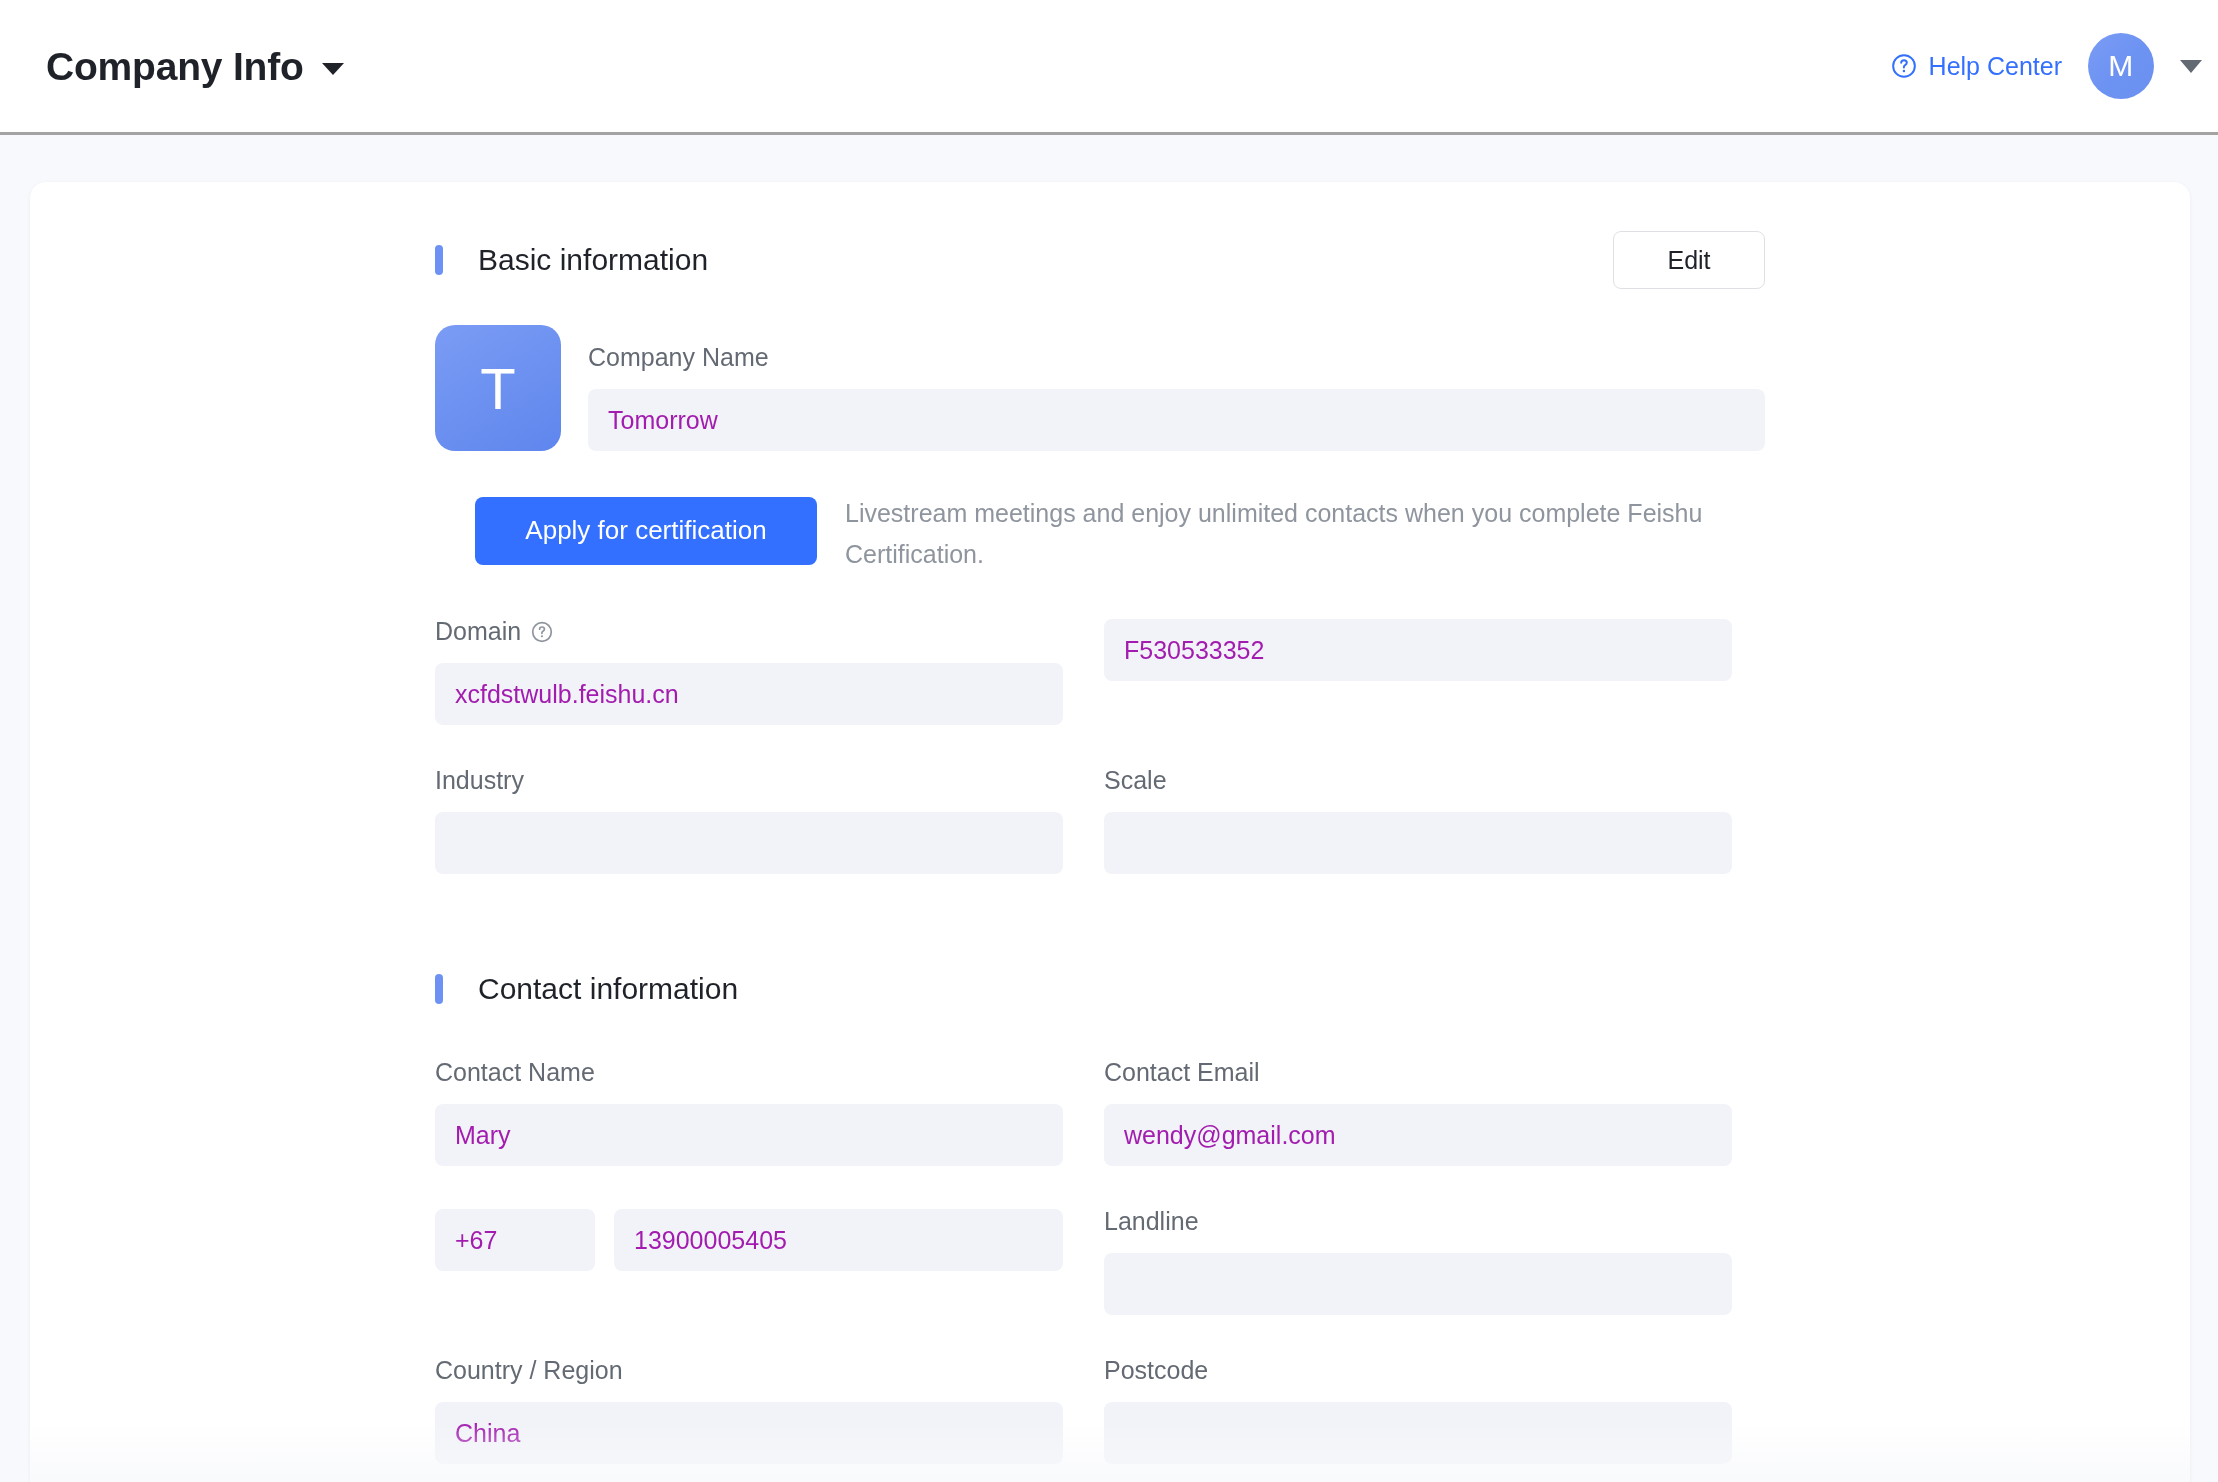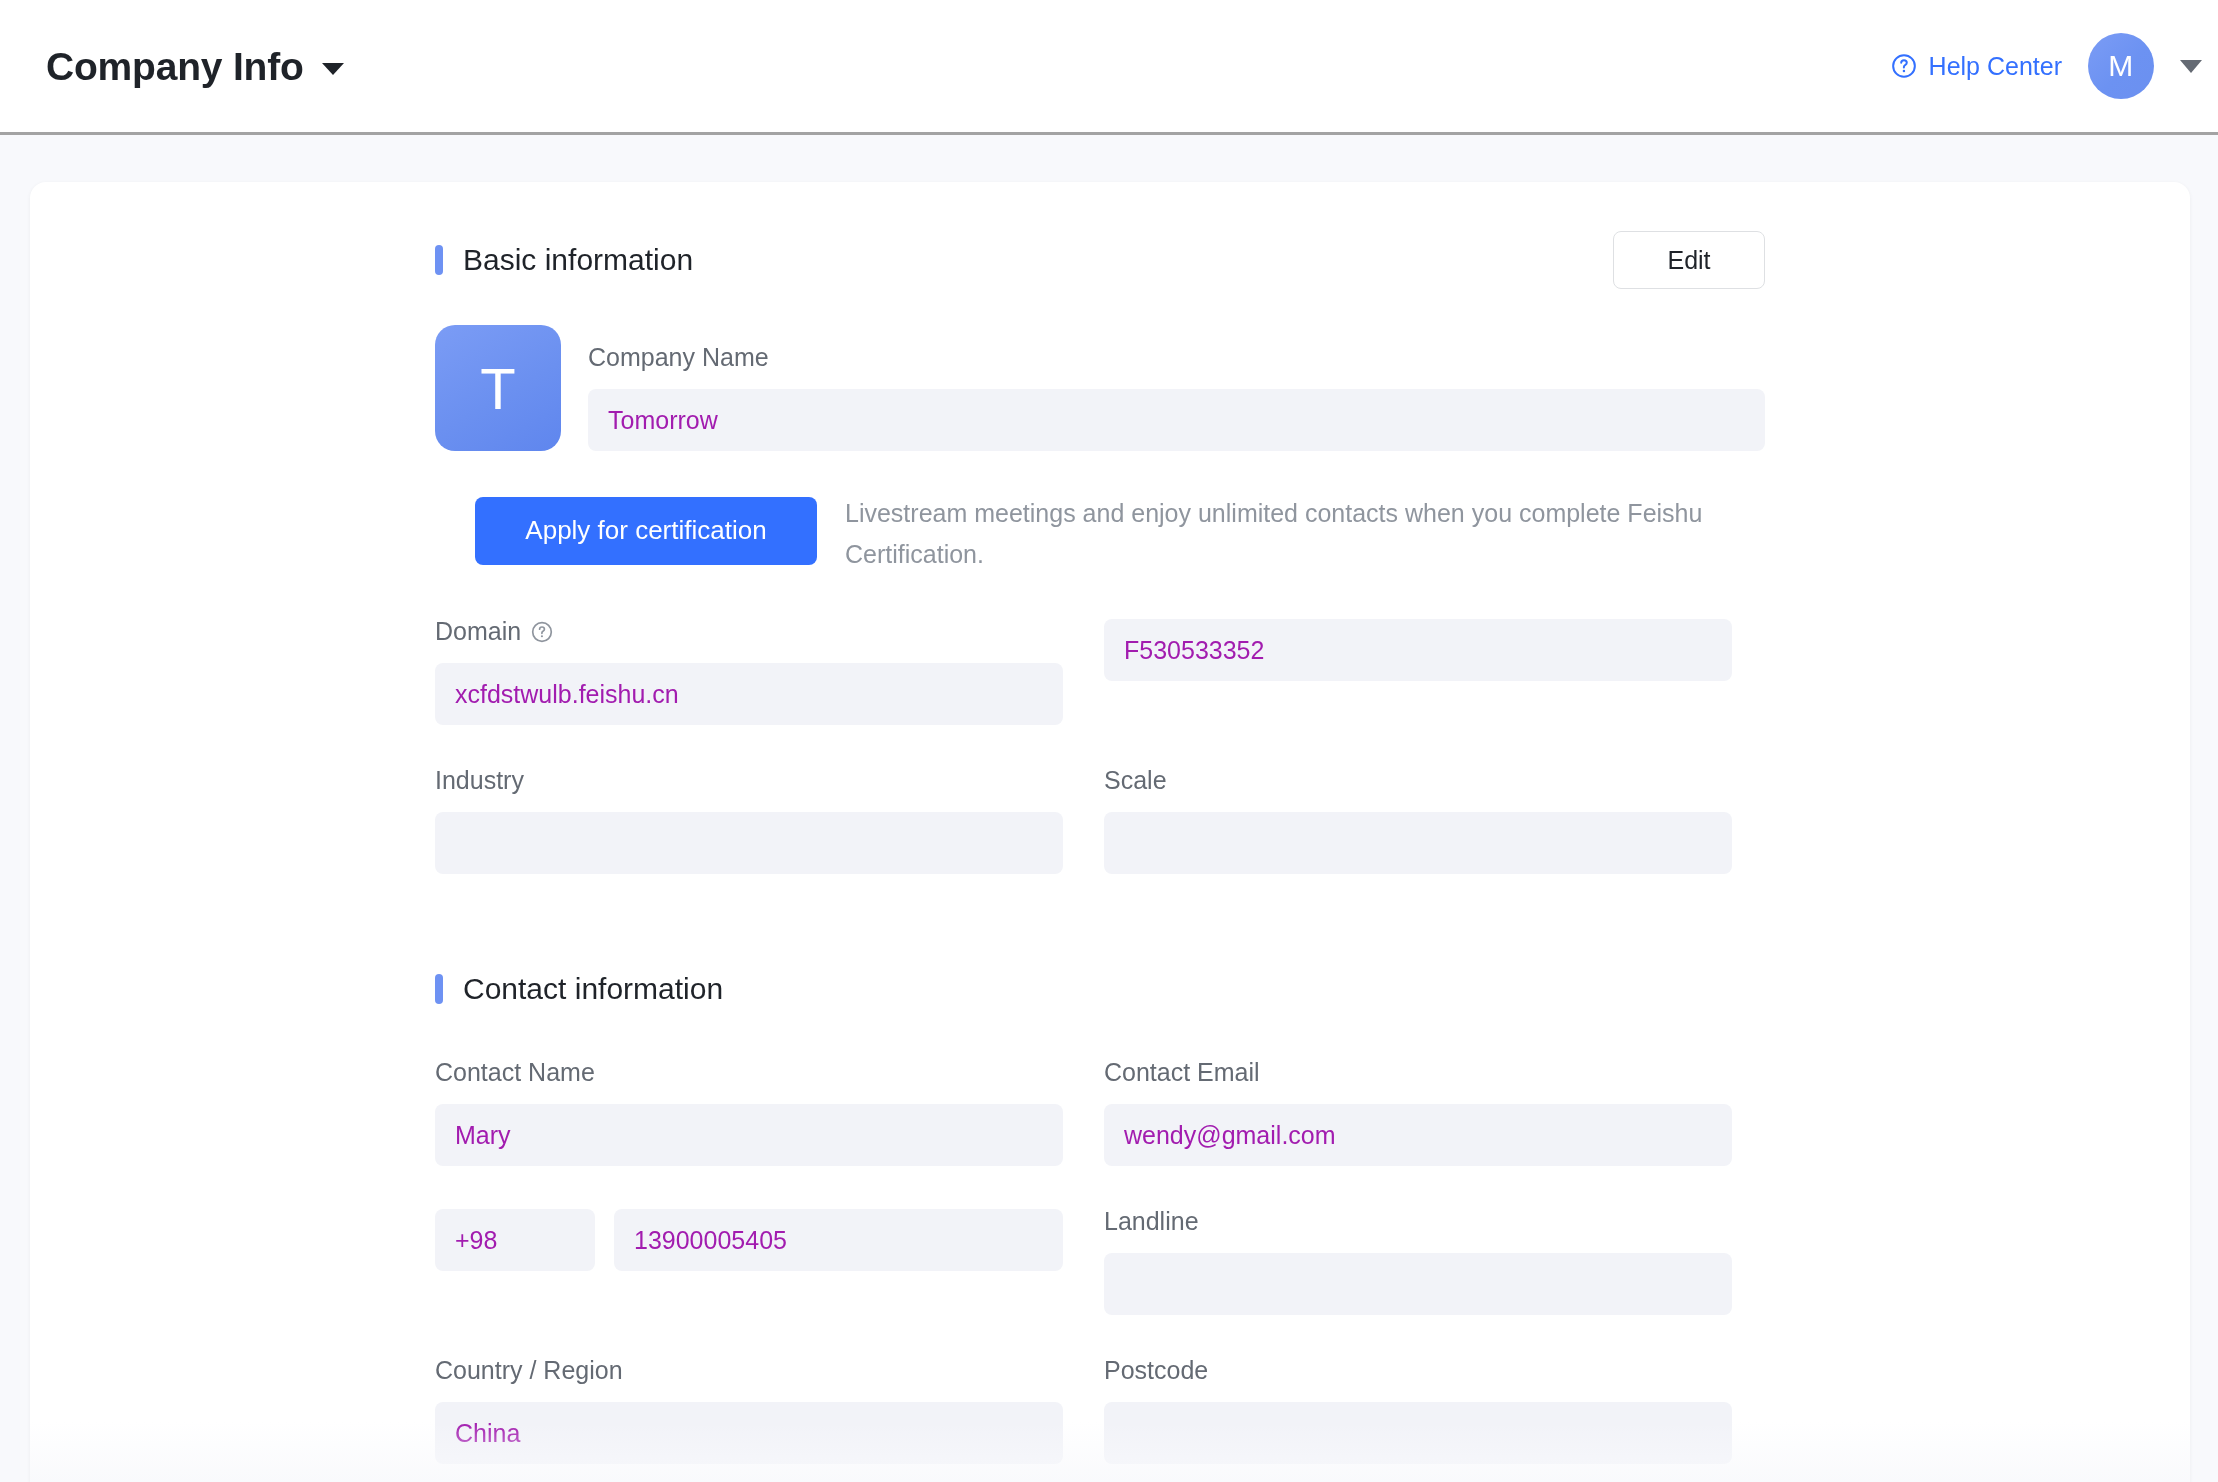--- a/index.html
+++ b/index.html
@@ -111,21 +111,21 @@
   .section-head {
     display: flex;
     align-items: center;
     justify-content: space-between;
     height: 52px;
   }
 
   .section-title-wrap {
     display: flex;
     align-items: flex-end;
-    gap: 20px;
+    gap: 35px;
   }
 
   .accent-bar {
     width: 8px;
     height: 30px;
     background: #6e92f3;
     border-radius: 4px;
   }
 
   .section-title {
@@ -356,21 +356,21 @@
         </div>
         <div class="grid-cell">
           <div class="field-label">Contact Email</div>
           <div class="field-box">wendy@gmail.com</div>
         </div>
       </div>
 
       <div class="grid2 tight">
         <div class="grid-cell">
           <div class="phone-wrap">
-            <div class="field-box phone-code">+98</div>
+            <div class="field-box phone-code">+67</div>
             <div class="field-box phone-number">13900005405</div>
           </div>
         </div>
         <div class="grid-cell">
           <div class="field-label">Landline</div>
           <div class="field-box"></div>
         </div>
       </div>
 
       <div class="grid2 tight">

